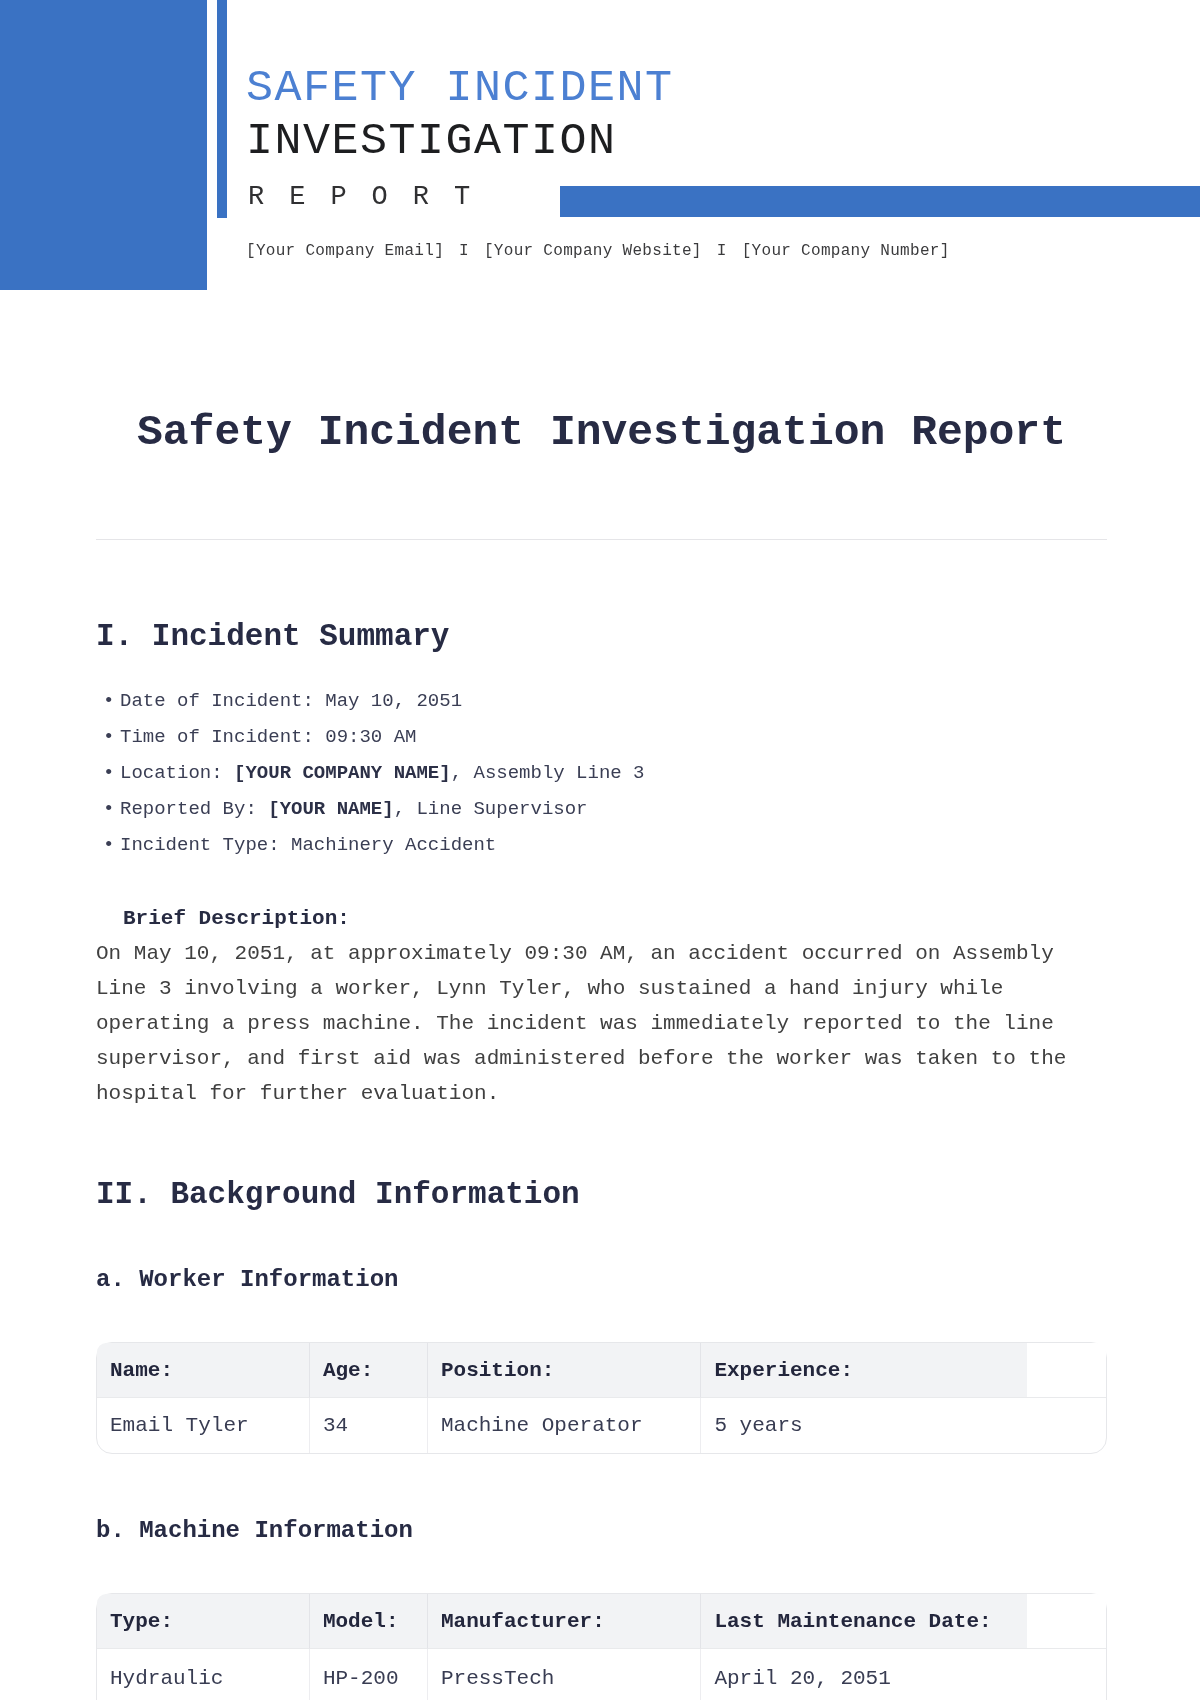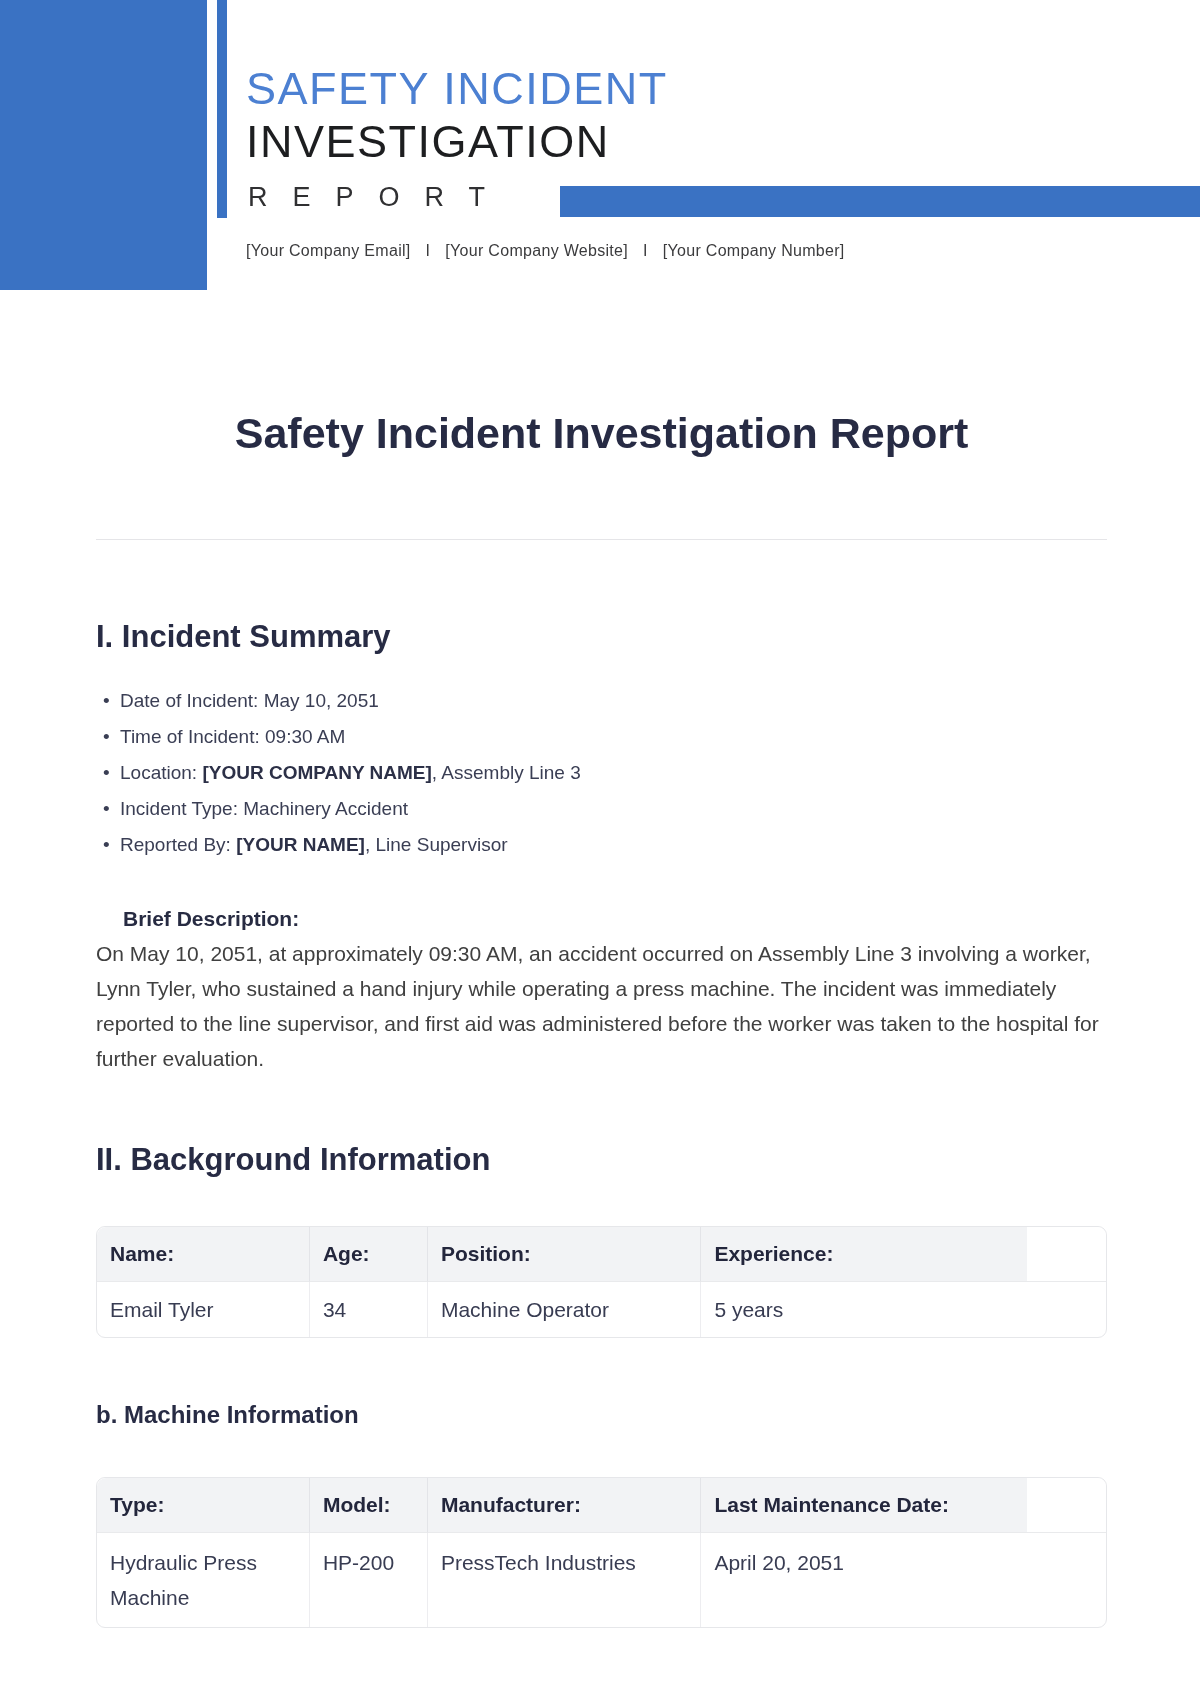--- a/index.html
+++ b/index.html
@@ -1,19 +1,19 @@
 <!DOCTYPE html>
 <html><head>
 <meta charset="utf-8">
 <style>
   * { margin:0; padding:0; box-sizing:border-box; }
   html,body { background:#ffffff; }
   .page {
     position:relative; width:1200px; height:1700px; background:#ffffff;
-    overflow:hidden; font-family:Liberation Sans, sans-serif; color:#3a3e54;
+    overflow:hidden; font-family:Liberation Mono, monospace; color:#3a3e54;
   }
 
   
   .blue-block { position:absolute; left:0; top:0; width:207px; height:290px; background:#3a72c3; }
   .blue-rule  { position:absolute; left:217px; top:0; width:10px; height:218px; background:#3a72c3; }
   .brand-line1 { position:absolute; left:246px; top:66px;  font-size:45px; line-height:1; font-weight:400; letter-spacing:1.5px; color:#4c80d2; }
   .brand-line2 { position:absolute; left:246px; top:119px; font-size:45px; line-height:1; font-weight:400; letter-spacing:1.5px; color:#1d1e20; }
   .brand-line3 { position:absolute; left:248px; top:184px; font-size:27px; line-height:1; font-weight:400; letter-spacing:25px; color:#303032; }
   .blue-bar   { position:absolute; left:560px; right:0; top:186px; height:31px; background:#3a72c3; }
   .contact-line { position:absolute; left:246px; top:242px; font-size:16px; letter-spacing:.3px; color:#3b3b3d; white-space:nowrap; }
@@ -36,21 +36,21 @@
   ul.summary-list li::before { content:"\2022"; position:absolute; left:7px; top:0; color:#3a3e54; }
   .inline-bold { font-weight:700; color:#2c3047; }
 
   .brief { margin-top:38px; font-size:21px; line-height:35px; }
   .brief-label { display:block; font-weight:700; color:#272b42;margin-left:27px; }
   .brief-text { color:#404040; }
 
   
   table.info-table {
     width:100%; border-collapse:separate; border-spacing:0; margin-top:47px;
-    border:1px solid #e6e7ea; border-radius:9px; font-size:21px;
+    border:1px solid #e6e7ea; border-radius:16px; font-size:21px;
   }
   table.info-table th, table.info-table td {
     text-align:left; padding:0 13px; height:55px; vertical-align:middle;
     border-bottom:1px solid #e9eaec;
   }
   table.info-table th { background:#f2f3f5; font-weight:700; color:#23263c; border-right:1px solid #e3e4e8; }
   table.info-table th:first-child { border-top-left-radius:9px; }
   table.info-table th:last-child  { border-right:none; border-top-right-radius:9px;
     background:linear-gradient(90deg, #f2f3f5 0, #f2f3f5 326px, #ffffff 326px); }
   table.info-table td { color:#383c52; border-right:1px solid #ededf0; }
@@ -81,31 +81,32 @@
     <h1 class="doc-title">Safety Incident Investigation Report</h1>
 
     <hr class="divider">
 
     <h2 class="section-heading">I. Incident Summary</h2>
 
     <ul class="summary-list">
       <li><span>Date of Incident: May 10, 2051</span></li>
       <li><span>Time of Incident: 09:30 AM</span></li>
       <li><span>Location: </span><span class="inline-bold">[YOUR COMPANY NAME]</span><span>, Assembly Line 3</span></li>
+      <li><span>Reported By: </span><span class="inline-bold">[YOUR NAME]</span><span>, Line Supervisor</span></li>
       <li><span>Incident Type: Machinery Accident</span></li>
-      <li><span>Reported By: </span><span class="inline-bold">[YOUR NAME]</span><span>, Line Supervisor</span></li>
     </ul>
 
     <div class="brief">
       <span class="brief-label">Brief Description:</span>
       <span class="brief-text">On May 10, 2051, at approximately 09:30 AM, an accident occurred on Assembly Line 3 involving a worker, Lynn Tyler, who sustained a hand injury while operating a press machine. The incident was immediately reported to the line supervisor, and first aid was administered before the worker was taken to the hospital for further evaluation.</span>
     </div>
 
     <h2 class="section-heading second">II. Background Information</h2>
 
+    <h3 class="sub-heading sub-a">a. Worker Information</h3>
 
     <table class="info-table worker">
       <colgroup>
           <col class="c1">
           <col class="c2">
           <col class="c3">
           <col class="c4">
         </colgroup>
       <thead>
         <tr>

